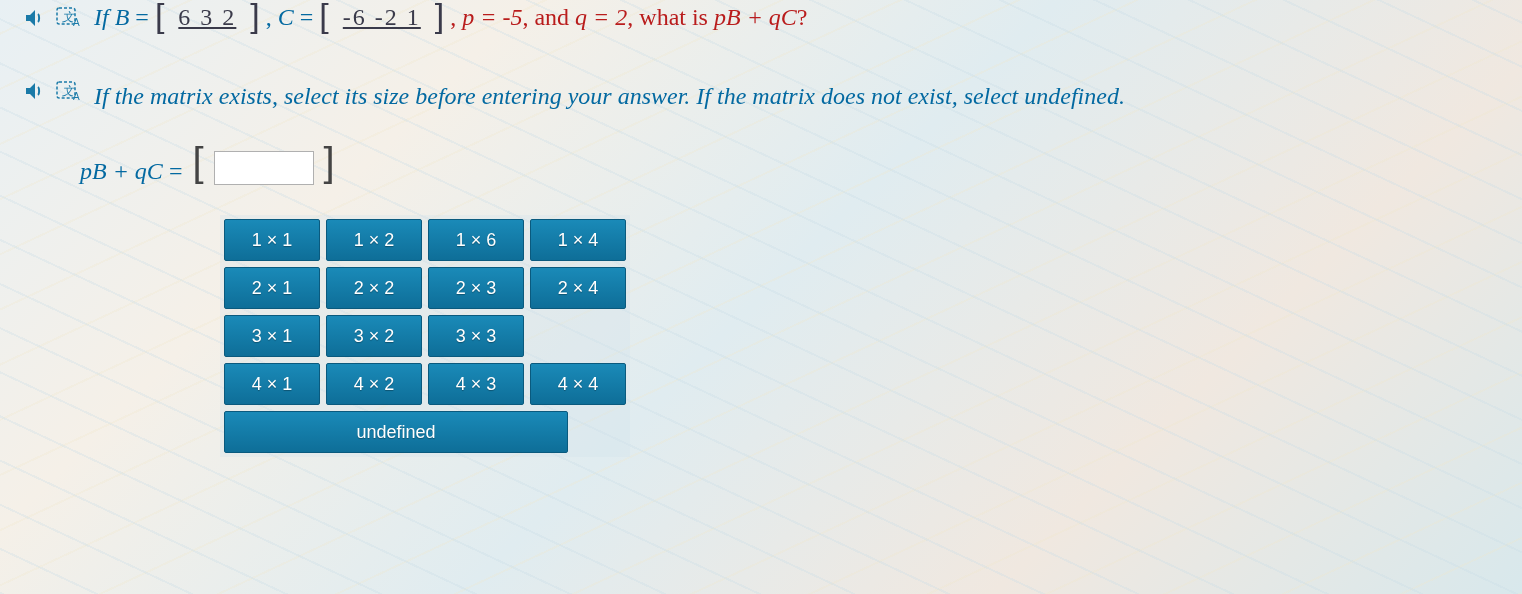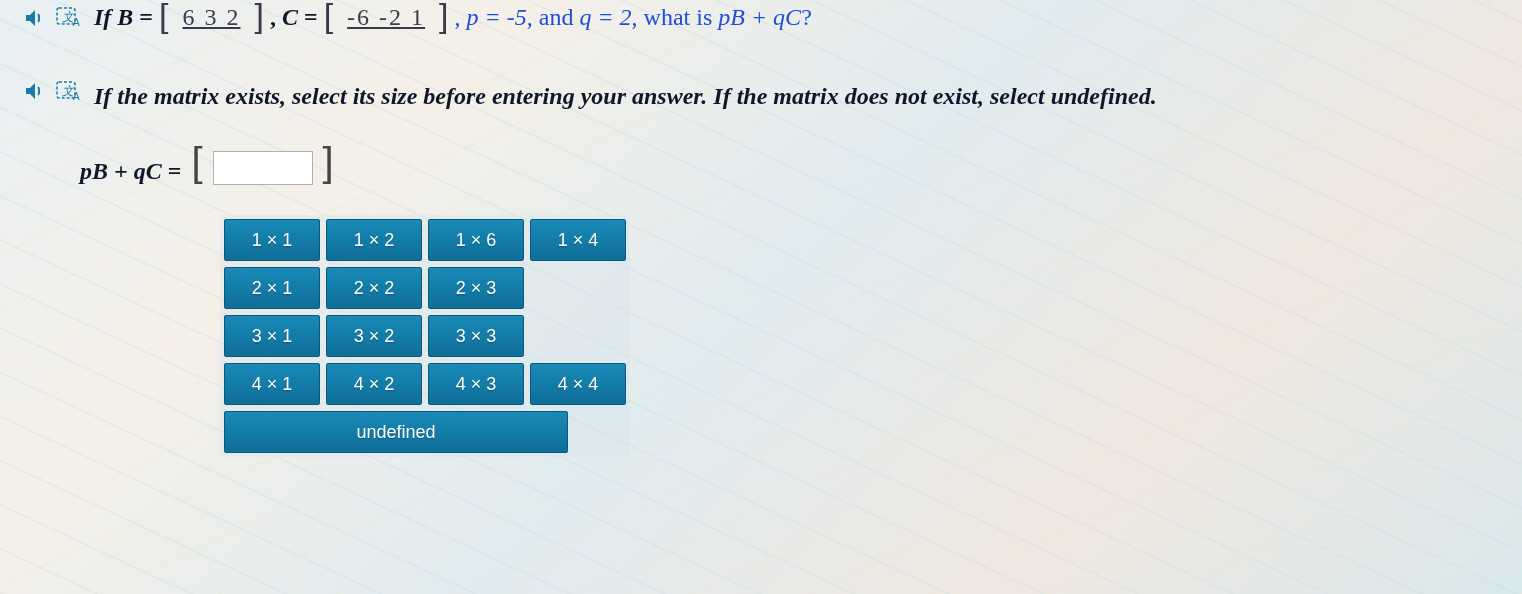--- a/index.html
+++ b/index.html
@@ -79,22 +79,22 @@
     align-items: center;
     justify-content: center;
     border: 1px solid #0a5a7e;
     border-radius: 2px;
     cursor: pointer;
     text-shadow: 0 1px 1px rgba(0,0,0,0.3);
   }
   .size-btn-wide {
     width: 344px;
   }
-  .question-text { color: #1d4ed8; font-style: normal; }
-  .instruct-text { color: #0f172a; font-weight: bold; }
+  .question-text { color: #b91c1c; font-style: normal; }
+  .instruct-text { color: #0369a1; }
 </style>
 </head>
 <body>
 
 <div class="content">
 
   
   <div class="line1">
     <span class="icon-sound">
       <svg width="24" height="24" viewBox="0 0 24 24" fill="none">
@@ -159,20 +159,21 @@
     <div class="size-row">
       <div class="size-btn">1 × 1</div>
       <div class="size-btn">1 × 2</div>
       <div class="size-btn">1 × 6</div>
       <div class="size-btn">1 × 4</div>
     </div>
     <div class="size-row">
       <div class="size-btn">2 × 1</div>
       <div class="size-btn">2 × 2</div>
       <div class="size-btn">2 × 3</div>
+      <div class="size-btn">2 × 4</div>
     </div>
     <div class="size-row">
       <div class="size-btn">3 × 1</div>
       <div class="size-btn">3 × 2</div>
       <div class="size-btn">3 × 3</div>
     </div>
     <div class="size-row">
       <div class="size-btn">4 × 1</div>
       <div class="size-btn">4 × 2</div>
       <div class="size-btn">4 × 3</div>

